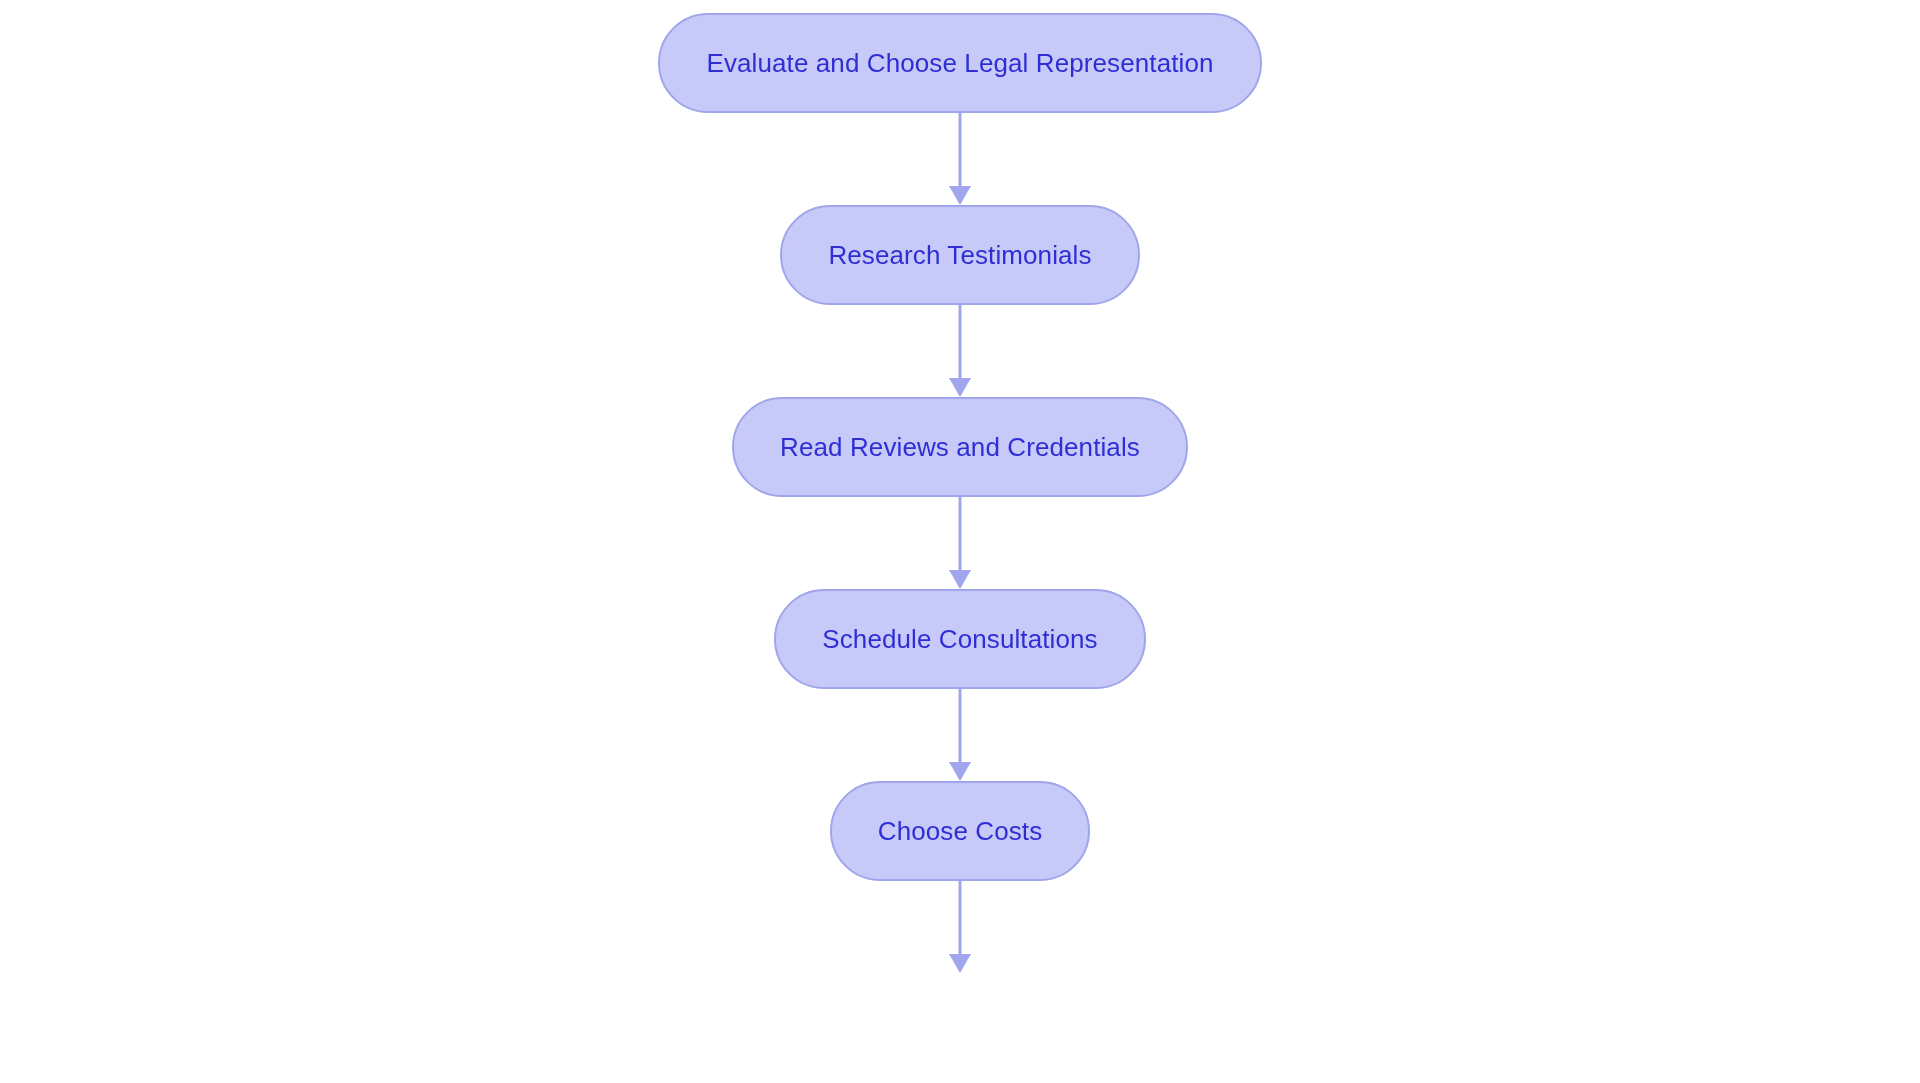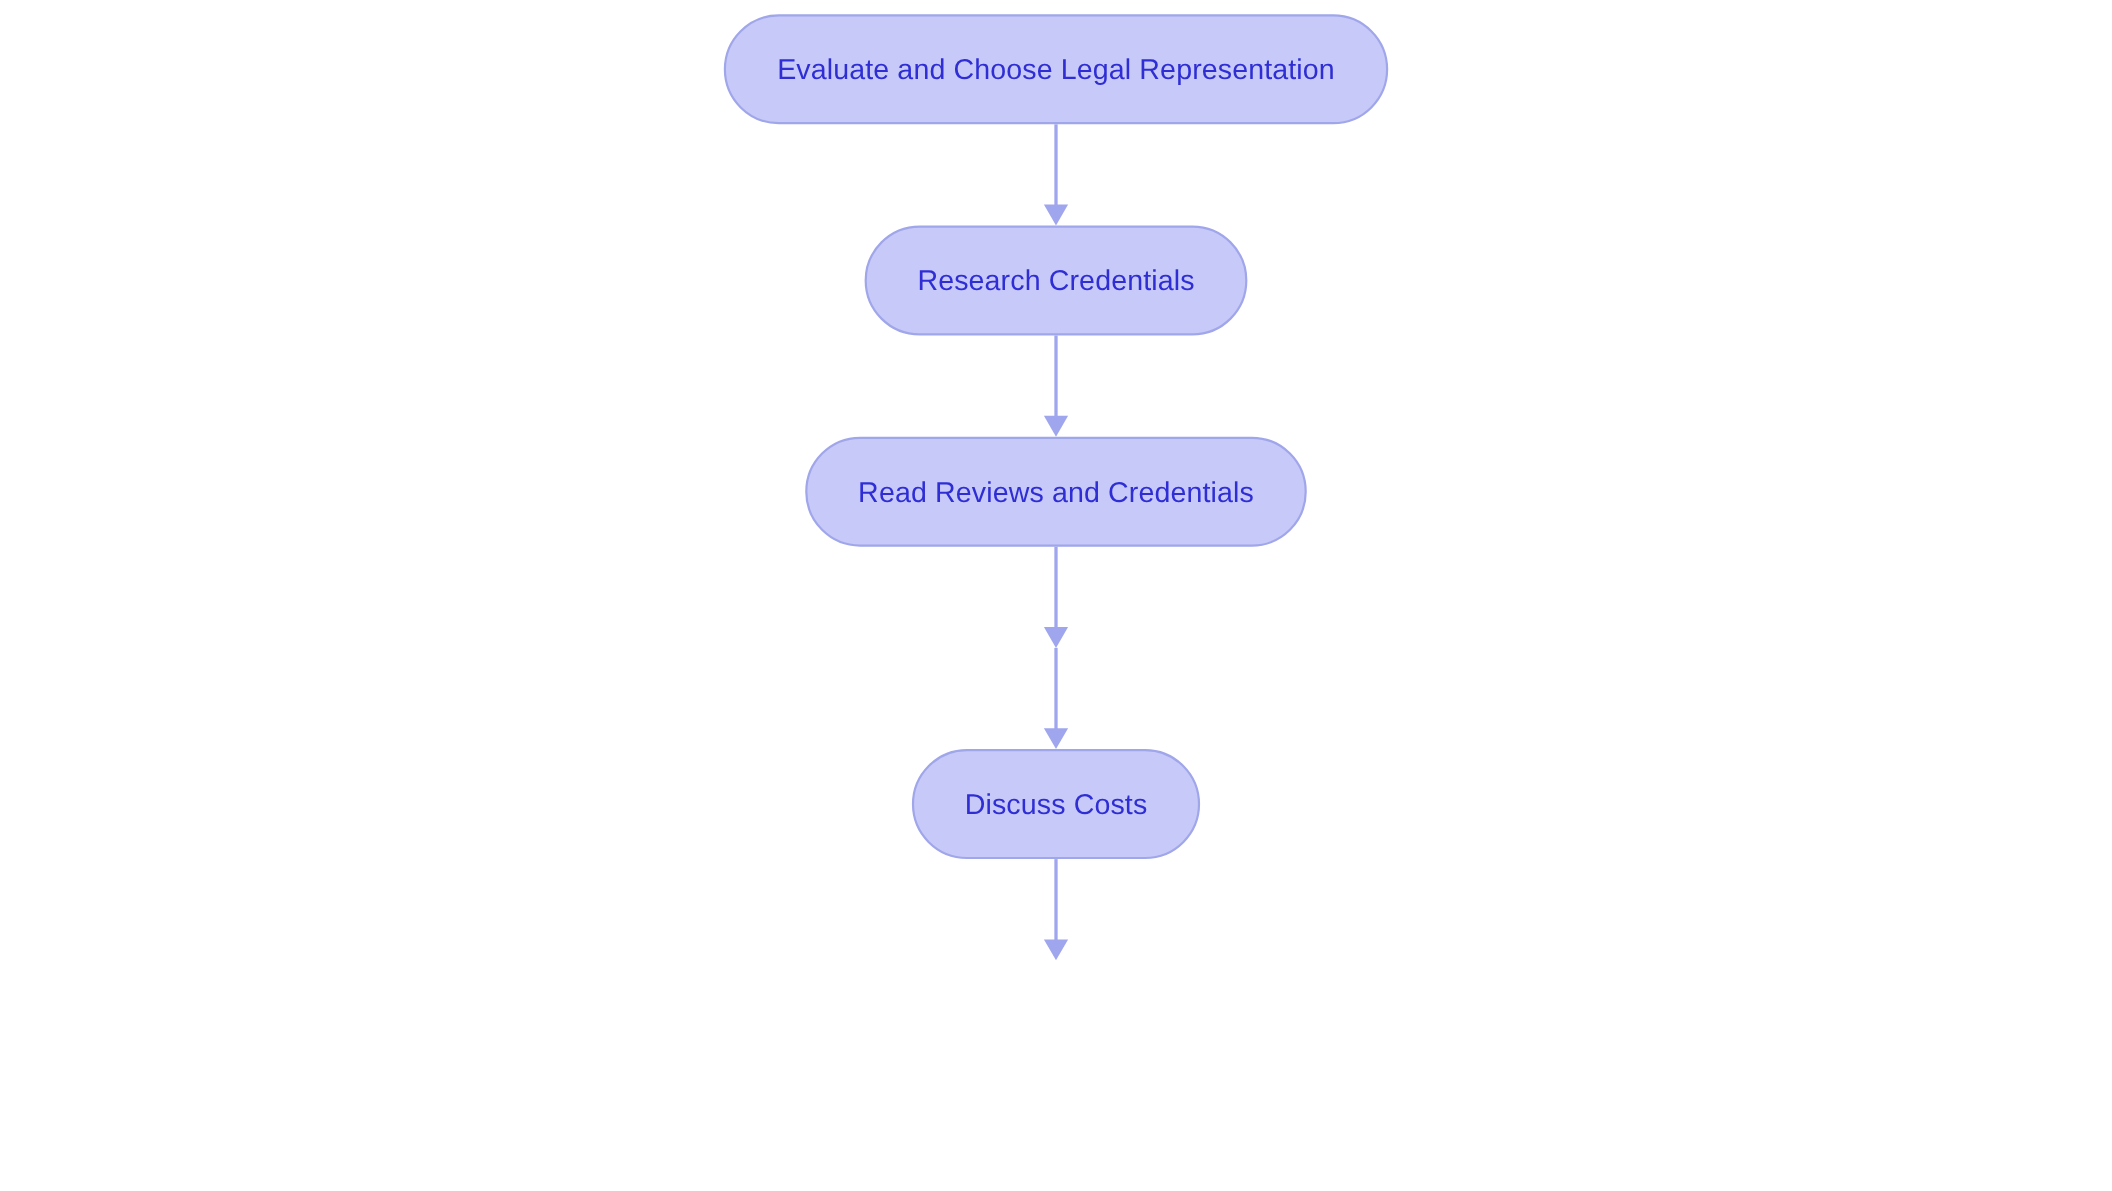--- a/index.html
+++ b/index.html
@@ -93,45 +93,48 @@
     <div class="node">
       <span class="node-label">Evaluate and Choose Legal Representation</span>
     </div>
 
     <div class="connector">
       <div class="shaft"></div>
       <div class="head"></div>
     </div>
 
     <div class="node">
-      <span class="node-label">Research Credentials</span>
+      <span class="node-label">Research Testimonials</span>
     </div>
 
     <div class="connector">
       <div class="shaft"></div>
       <div class="head"></div>
     </div>
 
     <div class="node">
       <span class="node-label">Read Reviews and Credentials</span>
     </div>
 
     <div class="connector">
       <div class="shaft"></div>
       <div class="head"></div>
     </div>
 
+    <div class="node">
+      <span class="node-label">Schedule Consultations</span>
+    </div>
 
     <div class="connector">
       <div class="shaft"></div>
       <div class="head"></div>
     </div>
 
     <div class="node">
-      <span class="node-label">Discuss Costs</span>
+      <span class="node-label">Choose Costs</span>
     </div>
 
     <div class="connector">
       <div class="shaft"></div>
       <div class="head"></div>
     </div>
 
 
   </div>
 </div>

